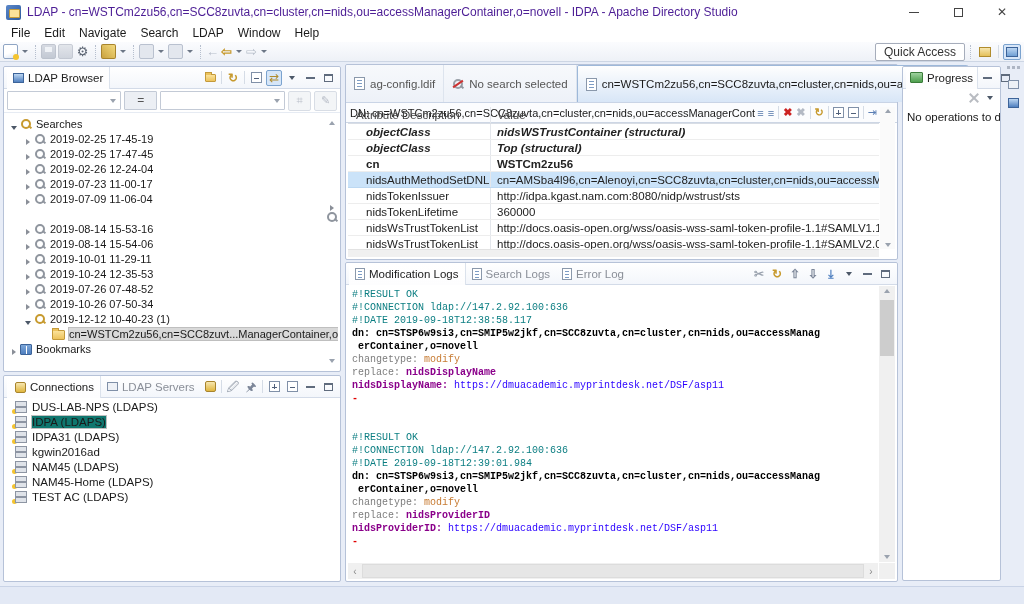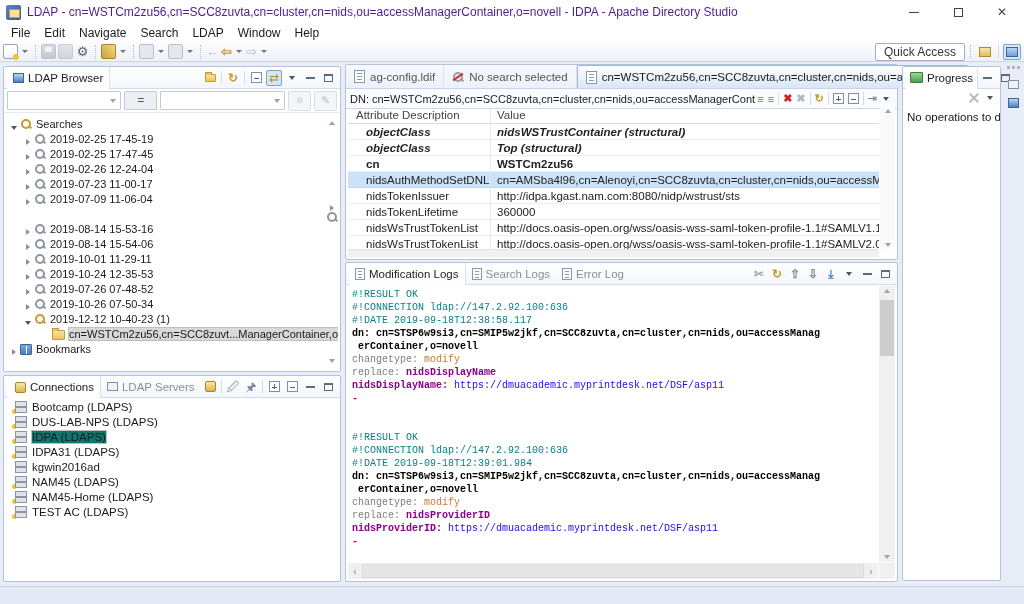--- a/index.html
+++ b/index.html
@@ -105,21 +105,21 @@
   .trow .tlabel{margin-left:4px;overflow:hidden;text-overflow:clip}
   .sel-gray .tlabel{background:#d9d9d9;outline:1px solid #bfbfbf}
   .sarr{position:absolute;right:2px;width:12px;height:12px;display:flex;align-items:center;justify-content:center}
 
   
   .clist{position:absolute;top:23px;bottom:2px;left:2px;right:2px;font-size:11.5px;overflow:hidden}
   .crow{height:15px;display:flex;align-items:center;white-space:nowrap;padding-left:8px;gap:5px;color:#1a1a1a}
   .crow .clabel.sel{background:#0f766e;outline:1px solid #bfbfbf}
 
   
-  .etabs{height:24px;display:flex;align-items:stretch;background:linear-gradient(#f7f9fc,#edf1f8);border-bottom:1px solid #c9d4e6;border-radius:2px 2px 0 0;white-space:nowrap}
+  .etabs{height:38px;display:flex;align-items:stretch;background:linear-gradient(#f7f9fc,#edf1f8);border-bottom:1px solid #c9d4e6;border-radius:2px 2px 0 0;white-space:nowrap}
   .etab{display:flex;align-items:center;gap:5px;padding:0 8px;font-size:11.5px;color:#555;border-right:1px solid #dde4ee}
   .etab.active{background:linear-gradient(#fefefe,#d8e6f7);border:1px solid #9db8d9;border-bottom:none;color:#1a1a1a;border-radius:2px 2px 0 0}
   .tclose{color:#777;font-size:11px;margin-left:3px}
   .etabs .vspace{border-bottom:none}
   .dnbar{height:20px;display:flex;align-items:center;padding:0 4px;border-bottom:1px solid #cdd6e4;background:#fbfcfe;font-size:11px;color:#1a1a1a;white-space:nowrap}
   .dn-text{flex:1;overflow:hidden}
   .dnico{margin:0 2px;font-size:11px;color:#5577aa;flex:none}
   .dnico.red{color:#cc2222;font-weight:bold}
   .dnico.gray{color:#b3b9c4;font-weight:bold}
   .dnico.gold{color:#c79a2e;font-weight:bold}
@@ -423,26 +423,20 @@
         </span>
       <span class="hi">
           <span class="ico-max"></span>
         </span>
     </div>
     <div class="clist" id="conn-list">
         <div class="crow">
           <span class="ico-conn">
             <span class="conn-bolt"></span>
           </span>
-          <span class="clabel">Bootcamp (LDAPS)</span>
-        </div>
-        <div class="crow">
-          <span class="ico-conn">
-            <span class="conn-bolt"></span>
-          </span>
           <span class="clabel">DUS-LAB-NPS (LDAPS)</span>
         </div>
         <div class="crow">
           <span class="ico-conn">
             <span class="conn-bolt"></span>
           </span>
           <span class="clabel sel">IDPA (LDAPS)</span>
         </div>
         <div class="crow">
           <span class="ico-conn">

